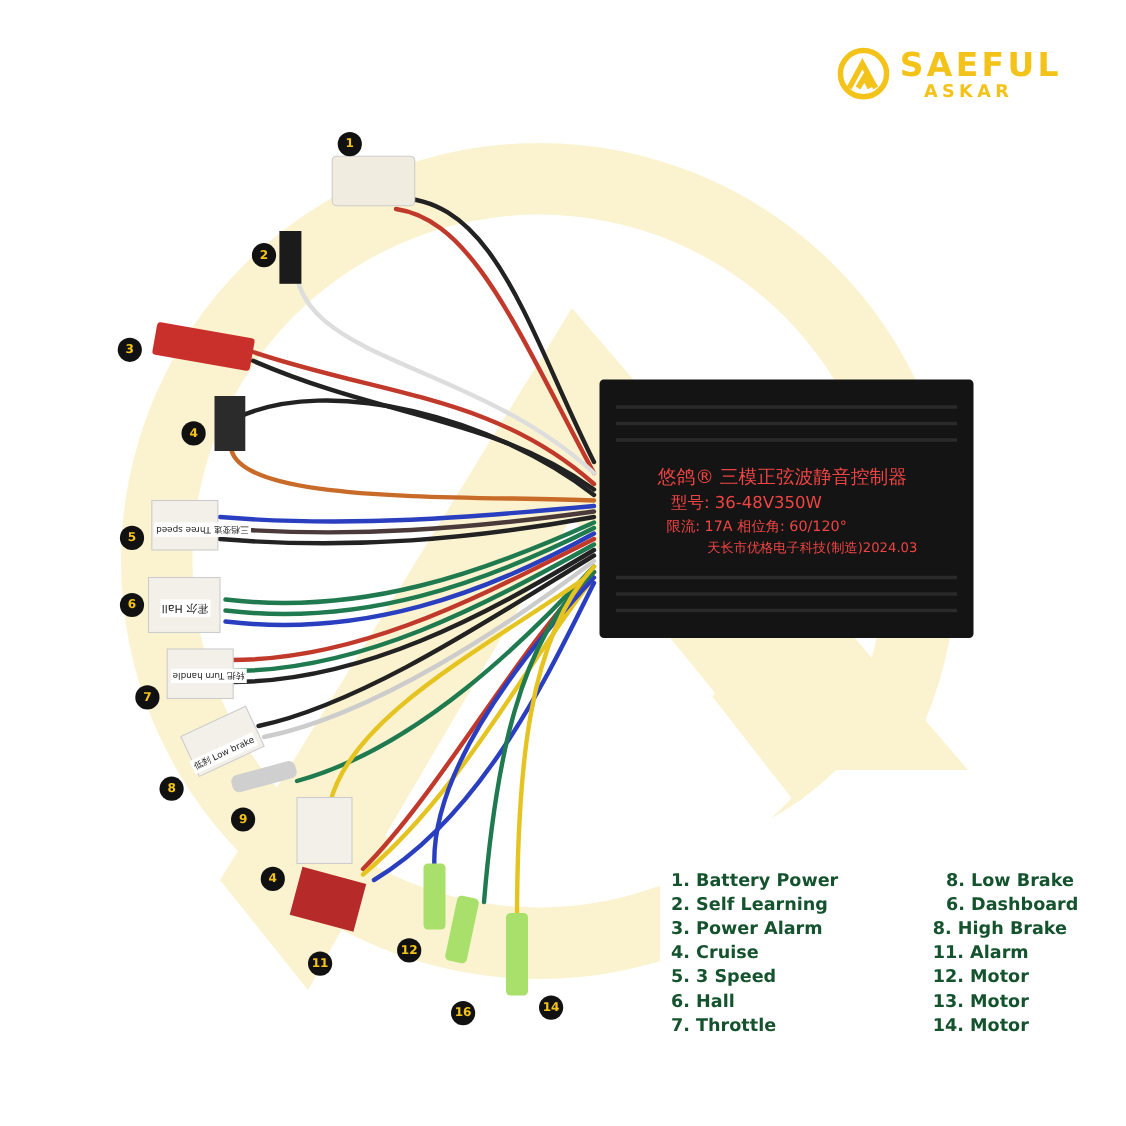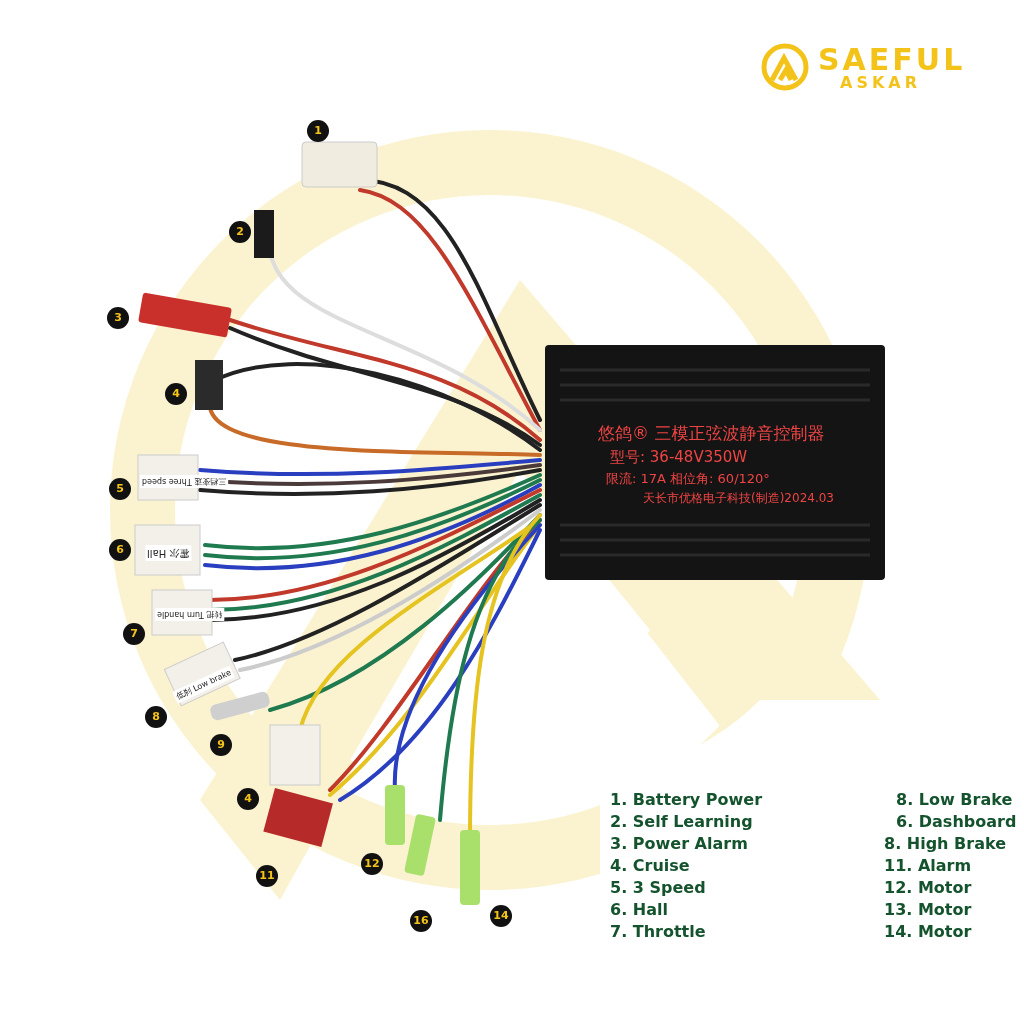--- a/index.html
+++ b/index.html
@@ -105,35 +105,35 @@
 <div class="badge" style="left:307px;top:120px;">1</div>
 <div class="badge" style="left:229px;top:221px;">2</div>
 <div class="badge" style="left:107px;top:307px;">3</div>
 <div class="badge" style="left:165px;top:383px;">4</div>
 <div class="badge" style="left:109px;top:478px;">5</div>
 <div class="badge" style="left:109px;top:539px;">6</div>
 <div class="badge" style="left:123px;top:623px;">7</div>
 <div class="badge" style="left:145px;top:706px;">8</div>
 <div class="badge" style="left:210px;top:734px;">9</div>
 <div class="badge" style="left:237px;top:788px;">4</div>
-<div class="badge" style="left:256px;top:865px;">11</div>
+<div class="badge" style="left:280px;top:865px;">11</div>
 <div class="badge" style="left:361px;top:853px;">12</div>
 <div class="badge" style="left:410px;top:910px;">16</div>
 <div class="badge" style="left:490px;top:905px;">14</div>
 
 <div class="legend" style="left:610px;top:789px;">
   <div>1. Battery Power</div>
   <div>2. Self Learning</div>
   <div>3. Power Alarm</div>
   <div>4. Cruise</div>
   <div>5. 3 Speed</div>
   <div>6. Hall</div>
   <div>7. Throttle</div>
 </div>
-<div class="legend" style="left:848px;top:789px;margin-left:36px;">
+<div class="legend" style="left:848px;top:789px;">
   <div style="padding-left:12px;">8. Low Brake</div>
   <div style="padding-left:12px;">6. Dashboard</div>
   <div>8. High Brake</div>
   <div>11. Alarm</div>
   <div>12. Motor</div>
   <div>13. Motor</div>
   <div>14. Motor</div>
 </div>
 
 </body></html>

